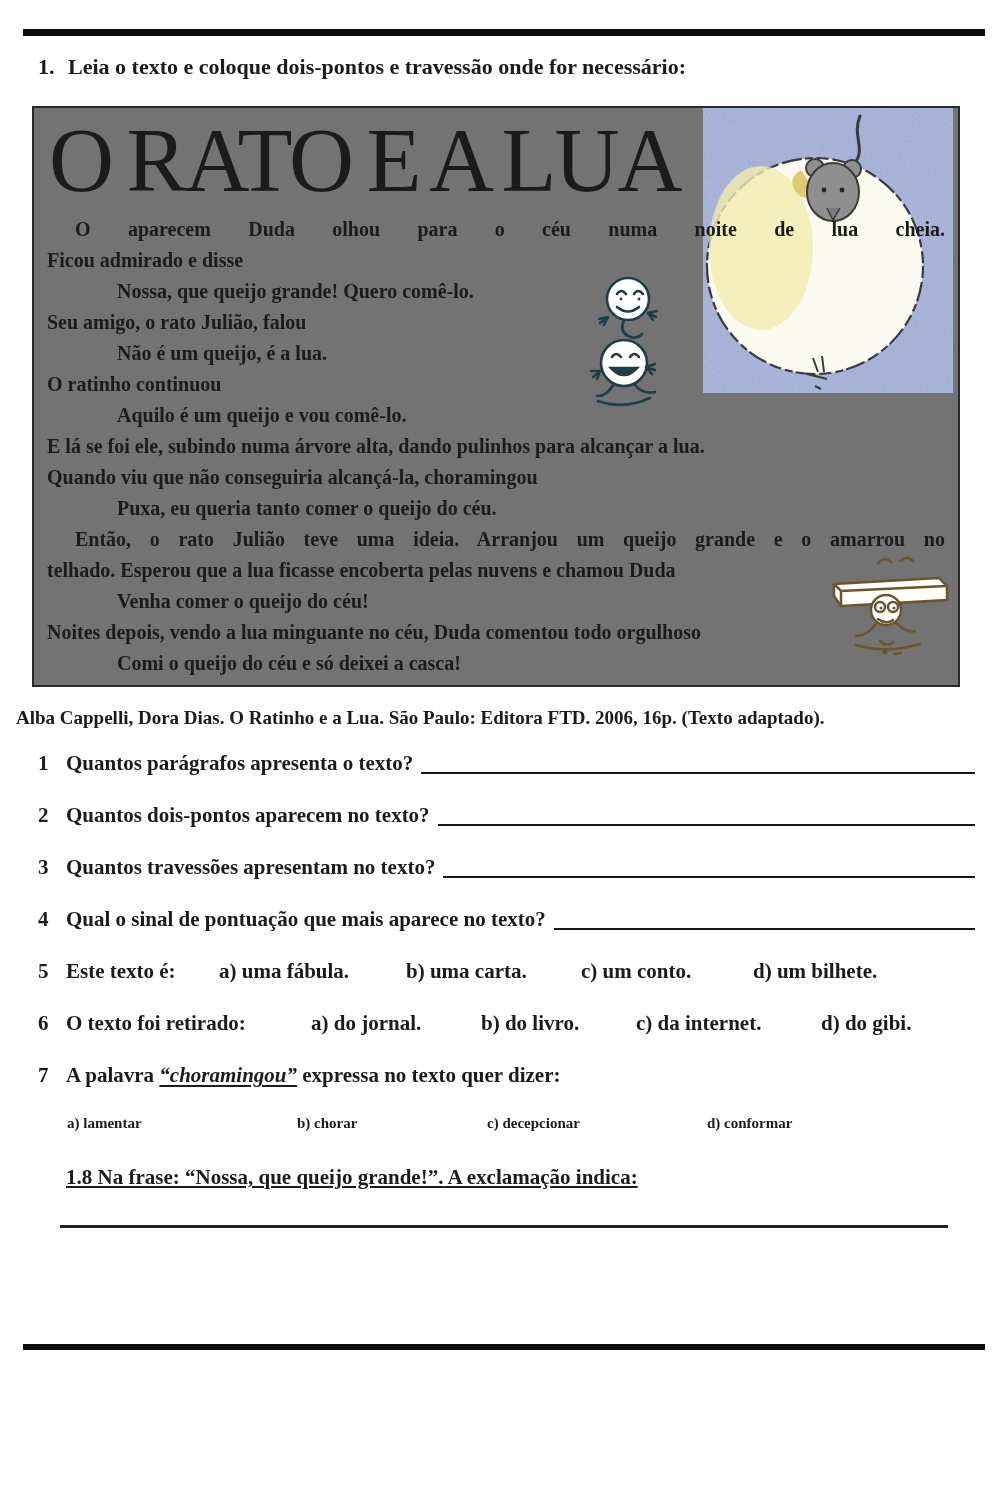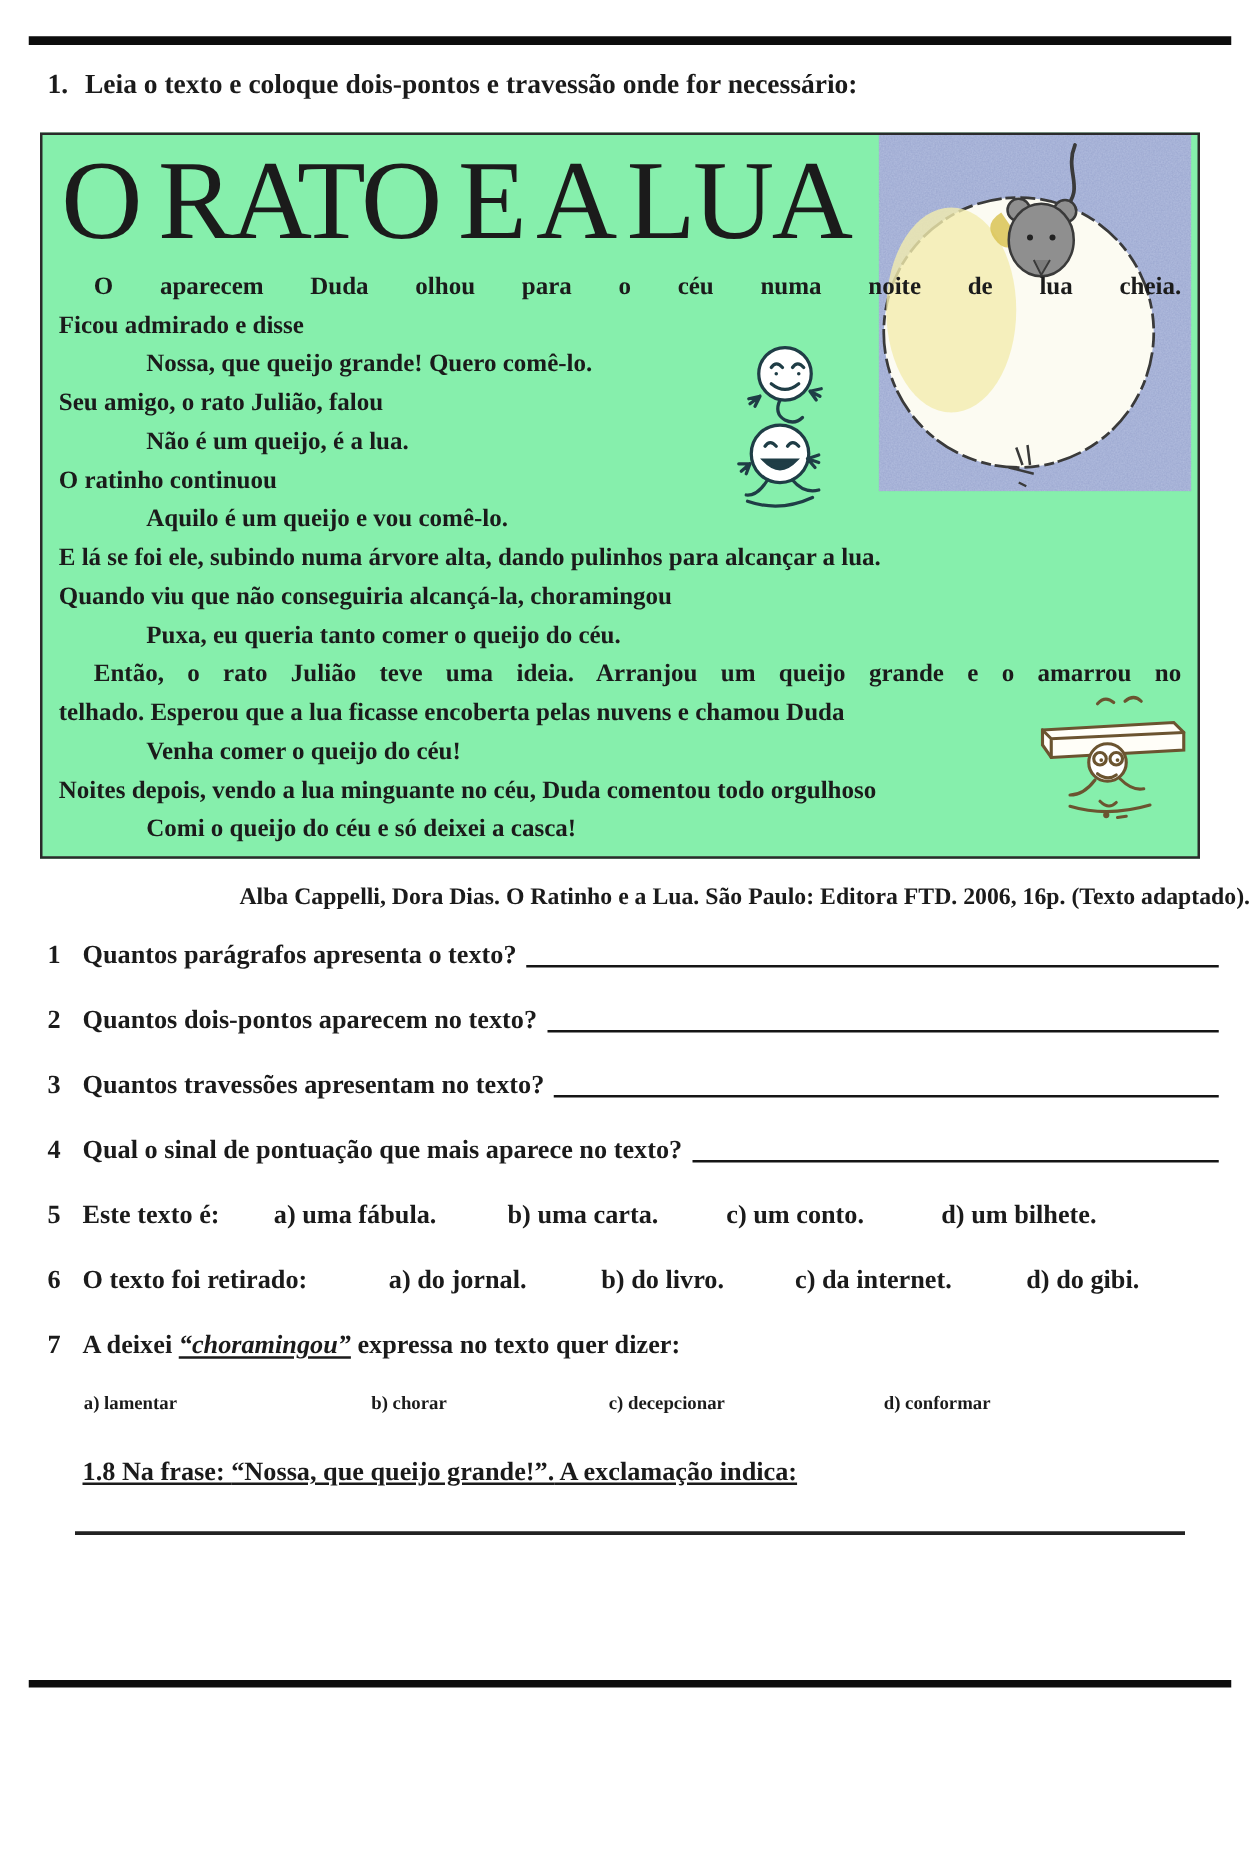--- a/index.html
+++ b/index.html
@@ -6,34 +6,34 @@
   .page{position:relative;width:1000px;height:1500px;background:#ffffff;overflow:hidden;
         font-family:"Liberation Serif","DejaVu Serif",serif;color:#1b1b1b;}
   .top-rule{position:absolute;left:23px;right:15px;top:29px;height:7px;background:#0d0d0d;}
   .bottom-rule{position:absolute;left:23px;right:15px;top:1344px;height:6px;background:#0d0d0d;}
   .content{position:relative;padding-top:54px;}
 
   .instruction{display:flex;margin-left:38px;font-size:22px;font-weight:700;height:30px;align-items:baseline;}
   .inum{width:30px;flex:none;}
 
   .story-box{position:relative;margin:22px 0 0 32px;width:911px;border:2px solid #2a2a2a;
-             padding:0 0 6px 13px;background:#86efac;}
+             padding:0 0 6px 13px;background:#737373;}
   .moon-art{position:absolute;z-index:1;left:669px;top:0;width:250px;height:285px;}
   .story-title{position:relative;z-index:2;margin:0;padding:2px 0 0 2px;font-weight:400;
                font-size:90px;line-height:102px;letter-spacing:-2px;word-spacing:-6px;white-space:nowrap;}
   .story-text{position:relative;z-index:2;width:898px;margin-top:2px;}
   .story-text p{margin:0;font-size:20px;line-height:31px;font-weight:700;}
   .n{margin-right:245px;}
   .fi{text-indent:28px;}
   .jf{text-align:justify;text-align-last:justify;}
   .sp{padding-left:70px;}
   .smileys-art{position:absolute;z-index:3;left:550px;top:165px;width:84px;height:134px;}
   .plank-art{position:absolute;z-index:3;left:794px;top:445px;width:125px;height:105px;}
 
-  .citation{margin:20px 0 0 28px;font-size:19px;font-weight:700;text-align:right;}
+  .citation{margin:20px 0 0 16px;font-size:19px;font-weight:700;}
 
   .questions{margin-top:22px;padding:0 25px 0 38px;}
   .qrow{display:flex;align-items:baseline;height:26px;margin-bottom:26px;font-size:21px;font-weight:700;}
   .qnum{width:28px;flex:none;}
   .qblank{flex:1;height:0;border-bottom:2px solid #151515;margin-left:8px;align-self:flex-end;margin-bottom:3px;}
   .qgrid5{display:grid;grid-template-columns:28px 153px 187px 175px 172px auto;}
   .qgrid6{display:grid;grid-template-columns:28px 245px 170px 155px 185px auto;}
   .optrow7{display:grid;grid-template-columns:230px 190px 220px auto;margin-left:29px;
            font-size:15px;font-weight:700;height:26px;margin-bottom:24px;}
   .uword{text-decoration:underline;text-decoration-thickness:2px;text-underline-offset:3px;font-style:italic;}
@@ -180,21 +180,21 @@
         <span class="qnum">6</span>
         <span class="qtext">O texto foi retirado:</span>
         <span class="opt">a) do jornal.</span>
         <span class="opt">b) do livro.</span>
         <span class="opt">c) da internet.</span>
         <span class="opt">d) do gibi.</span>
       </div>
 
       <div class="qrow">
         <span class="qnum">7</span>
-        <span class="qrich"><span>A deixei </span><b class="uword">“choramingou”</b><span> expressa no texto quer dizer:</span></span>
+        <span class="qrich"><span>A palavra </span><b class="uword">“choramingou”</b><span> expressa no texto quer dizer:</span></span>
       </div>
 
       <div class="optrow7">
         <span class="opt">a) lamentar</span>
         <span class="opt">b) chorar</span>
         <span class="opt">c) decepcionar</span>
         <span class="opt">d) conformar</span>
       </div>
 
       <div class="q8row"><span>1.8 Na frase: </span><b>“Nossa, que queijo grande!”.</b><span> A exclamação indica:</span></div>

